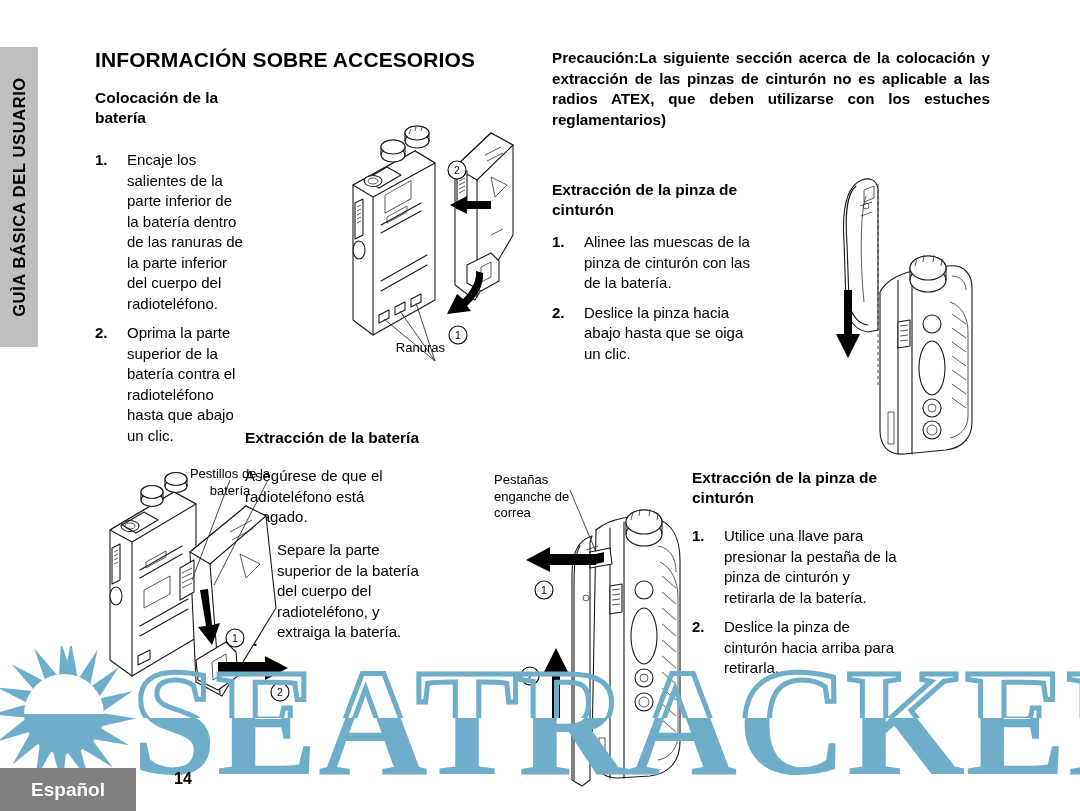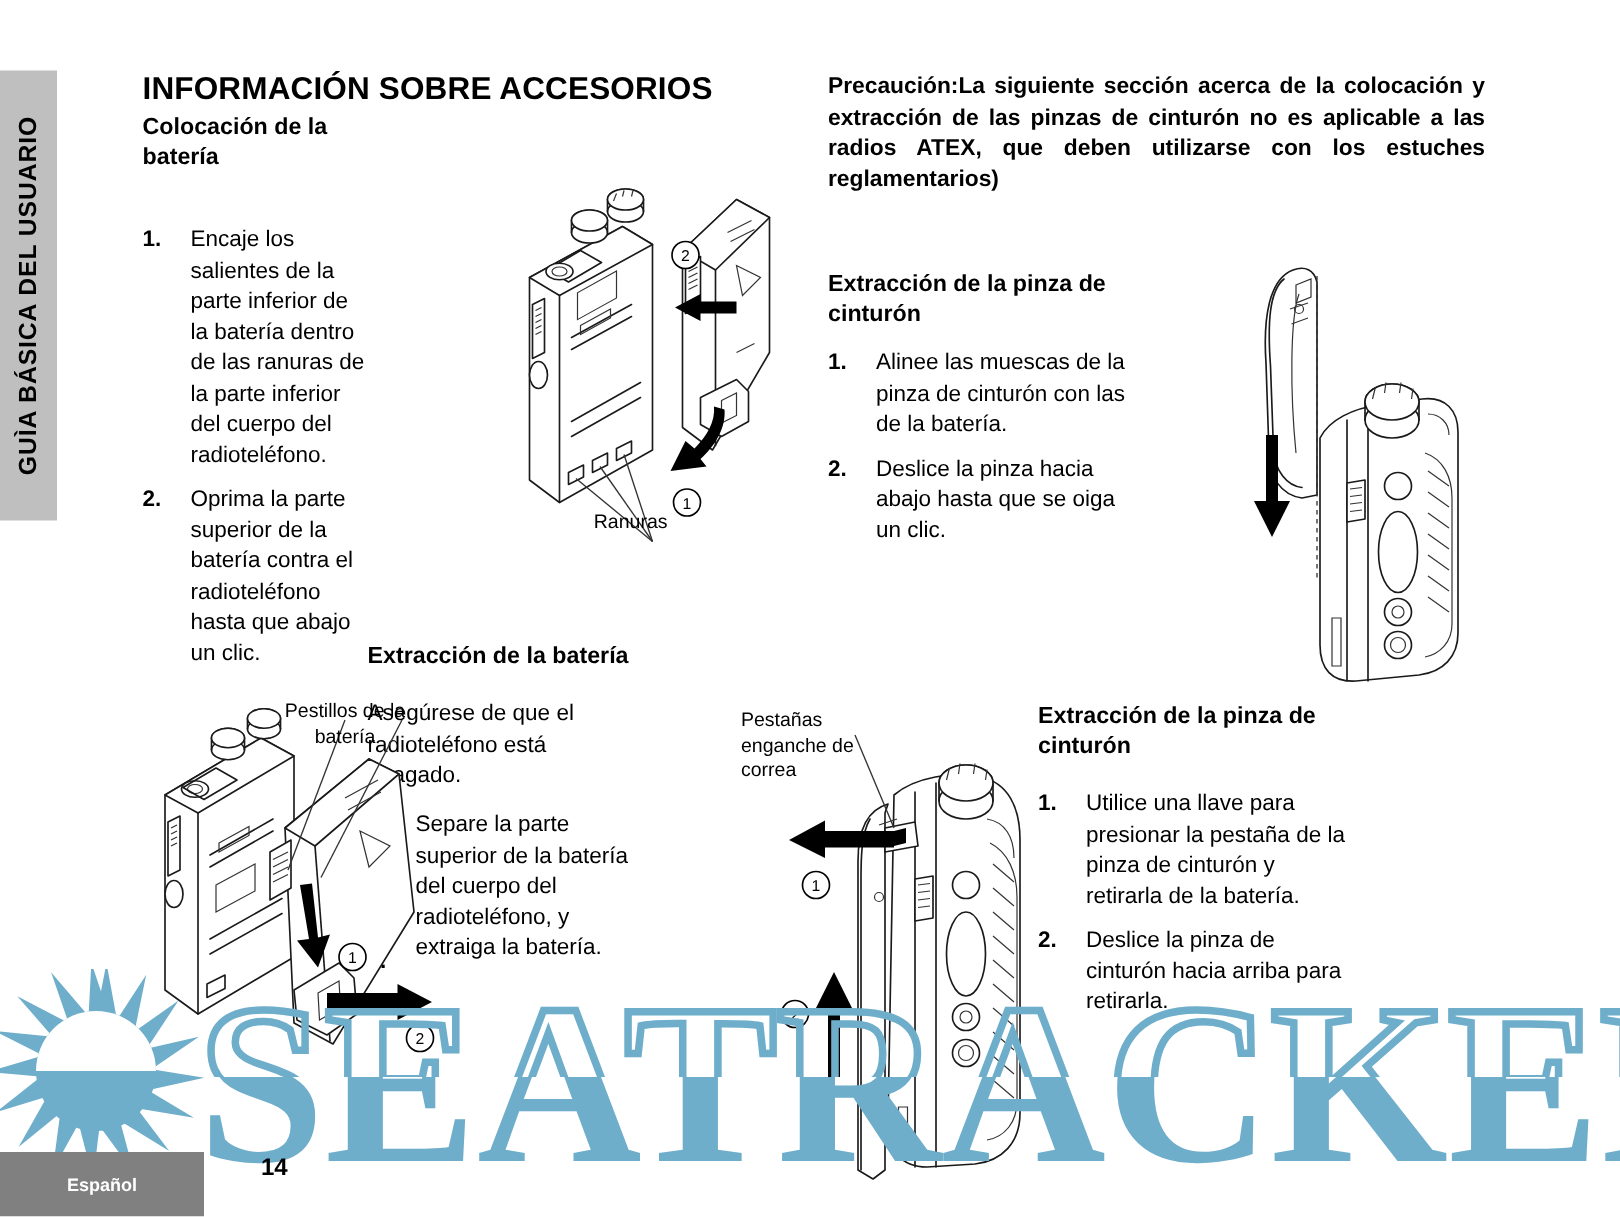--- a/index.html
+++ b/index.html
@@ -25,21 +25,21 @@
     display:flex;align-items:center;justify-content:center;
     font-size:16.5px;font-weight:bold;letter-spacing:.6px;
     color:#000;white-space:nowrap;
   }
   .lang-tab{
     position:absolute;left:0;top:768px;width:136px;height:43px;
     background:#808080;
     display:flex;align-items:center;justify-content:center;
     z-index:6;
   }
-  .lang-tab span{color:#fff;font-weight:bold;font-size:12px;}
+  .lang-tab span{color:#fff;font-weight:bold;font-size:19px;}
 
   
   .watermark{
     position:absolute;left:-8px;top:646px;width:1096px;height:140px;
     z-index:3;pointer-events:none;
   }
   .watermark svg{display:block;}
 
   
   .h1{
@@ -83,21 +83,21 @@
 <body>
 
 <div class="page">
 
   <div class="side-tab">
     <div class="side-tab-label">GUÌA BÁSICA DEL USUARIO</div>
   </div>
 
   <div class="h1" style="left:95px;top:48px;">INFORMACIÓN SOBRE ACCESORIOS</div>
 
-  <div class="h2" style="left:95px;top:75px;width:140px;">Colocación de la batería</div>
+  <div class="h2" style="left:95px;top:88px;width:140px;">Colocación de la batería</div>
 
   <div class="olist" style="left:95px;top:150px;width:148px;">
     <div class="oitem">
       <div class="onum">1.</div>
       <div class="otxt">Encaje los salientes de la parte inferior de la batería dentro de las ranuras de la parte inferior del cuerpo del radioteléfono.</div>
     </div>
     <div class="oitem">
       <div class="onum">2.</div>
       <div class="otxt">Oprima la parte superior de la batería contra el radioteléfono hasta que abajo un clic.</div>
     </div>

